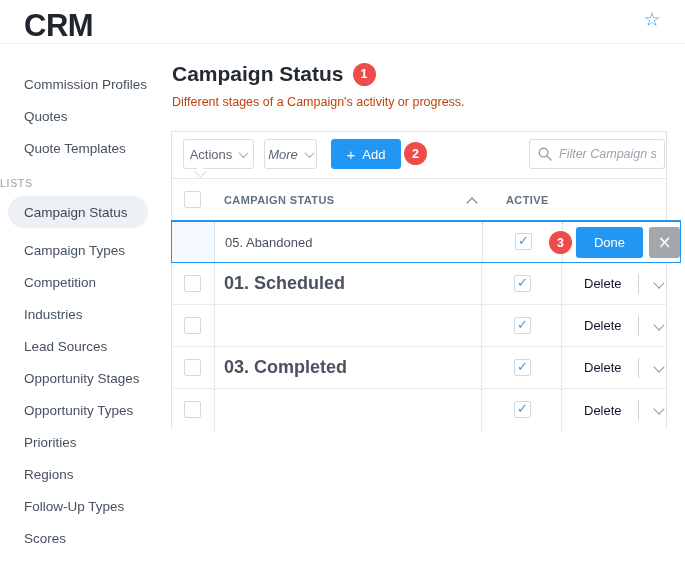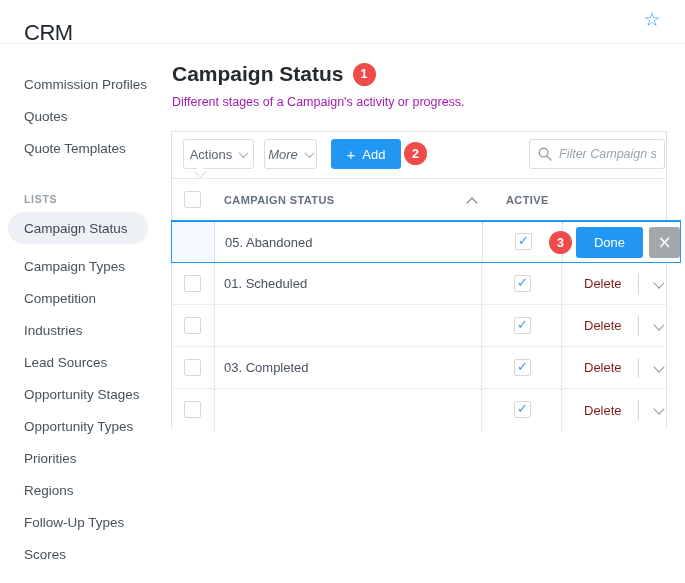--- a/index.html
+++ b/index.html
@@ -2,37 +2,37 @@
 <html><head>
 <meta charset="utf-8">
 <style>
   * { box-sizing: border-box; margin: 0; padding: 0; }
   html,body { background:#fff; }
   body { font-family:"Liberation Sans", sans-serif; }
   .page { position:relative; width:685px; height:583px; background:#fff; overflow:hidden; }
 
   
   .app-header { position:absolute; left:0; top:0; width:685px; height:44px; border-bottom:1px solid #eaeef2; background:#fff; }
-  .app-title { position:absolute; left:24px; top:20px; font-size:22px; font-weight:400; color:#20262e; letter-spacing:-0.5px; }
+  .app-title { position:absolute; left:24px; top:8px; font-size:31px; font-weight:700; color:#20262e; letter-spacing:-0.5px; }
   .star-btn { position:absolute; right:21px; top:6px; width:24px; height:26px; background:none; border:none; cursor:pointer;
               color:#2e9df3; font-size:19px; line-height:26px; text-align:center; font-family:"DejaVu Sans",sans-serif; }
 
   
   .sidebar { position:absolute; left:0; top:68px; width:160px; }
   .side-item { height:32px; display:flex; align-items:center; padding-left:24px; font-size:13.5px; color:#47525f; cursor:pointer; white-space:nowrap; }
-  .side-section { margin-top:22px; height:26px; display:flex; align-items:center; padding-left:24px;
-                  font-size:10.5px; font-weight:700; letter-spacing:0.7px; color:#95a0ab; }
+  .side-section { margin-top:6px; height:26px; display:flex; align-items:center; 
+                  font-size:10.5px; font-weight:400; letter-spacing:0.7px; color:#95a0ab; }
   .side-item.selected { background:#edf1f6; border-radius:16px; margin:0 12px 6px 8px; padding-left:16px; color:#3e4956; }
 
   
   .page-title-row { position:absolute; left:172px; top:62px; display:flex; align-items:center; gap:9px; }
   .page-title { font-size:21px; font-weight:700; color:#242a31; }
   .badge { width:23px; height:23px; border-radius:50%; background:#ee4b4b; color:#fff; font-size:12.5px; font-weight:700;
            display:flex; align-items:center; justify-content:center; flex:0 0 auto; }
-  .page-subtitle { position:absolute; left:172px; top:95px; font-size:12.5px; color:#a21caf; }
+  .page-subtitle { position:absolute; left:172px; top:95px; font-size:12.5px; color:#c2410c; }
 
   
   .content-box { position:absolute; left:171px; top:131px; width:496px; height:298px; border:1px solid #dee3e9; background:#fff; }
 
   
   .btn { position:absolute; top:7px; height:30px; border:1px solid #d8dde3; border-radius:3px; background:#fff;
          color:#5c6773; font-size:13px; display:flex; align-items:center; justify-content:center; gap:8px; cursor:pointer; }
   .btn-actions { left:11px;  width:71px; }
   .btn-more    { left:92px;  width:53px;font-style:italic; }
   .btn-add     { left:159px; width:70px; background:#2196f3; border-color:#2196f3; color:#fff; gap:7px; }
@@ -73,24 +73,24 @@
               color:#fff; font-size:13px; font-family:"Liberation Sans",sans-serif; cursor:pointer; }
   .btn-cancel { position:absolute; left:477px; top:5px; width:31px; height:31px; background:#a4a8ad; border:none; border-radius:3px;
                 color:#fff; font-size:17px; line-height:1; font-family:"DejaVu Sans",sans-serif; cursor:pointer; }
 
   
   .row { position:absolute; left:0; width:494px; height:42px; background:#fff; border-bottom:1px solid #e9edf1; }
   .row.last { border-bottom:none; }
   .row .sep { position:absolute; top:0; width:0; height:100%; border-right:1px dotted #cdd3d9; }
   .sep-a { left:42px; } .sep-b { left:309px; } .sep-c { left:389px; }
   .row-cb { position:absolute; left:12px; top:12px; }
-  .row-name { position:absolute; left:52px; top:0; height:100%; display:flex; align-items:center; font-size:13px; color:#49525e; }
+  .row-name { position:absolute; left:52px; top:0; height:100%; display:flex; align-items:center; font-size:18px; color:#49525e;font-weight:bold; }
   .row-active-cb { position:absolute; left:342px; top:12px; }
   .delete-link { position:absolute; left:412px; top:0; height:100%; display:flex; align-items:center;
-                 font-size:13px; color:#7f1d1d; cursor:pointer; background:none; border:none; font-family:"Liberation Sans",sans-serif; }
+                 font-size:13px; color:#0f172a; cursor:pointer; background:none; border:none; font-family:"Liberation Sans",sans-serif; }
   .row-divider { position:absolute; left:466px; top:11px; width:1px; height:20px; background:#ccd2d8; }
   .expand-chevron { position:absolute; left:479px; top:15px; width:16px; height:14px; cursor:pointer; }
   .expand-chevron i { position:absolute; left:4px; top:1px; width:8px; height:8px; display:block;
                       border-right:1.5px solid #8f99a4; border-bottom:1.5px solid #8f99a4; transform:rotate(45deg); }
   .thead-cb { position:absolute; left:12px; top:12px; }
 </style>
 </head>
 <body>
 
 <div class="page">

